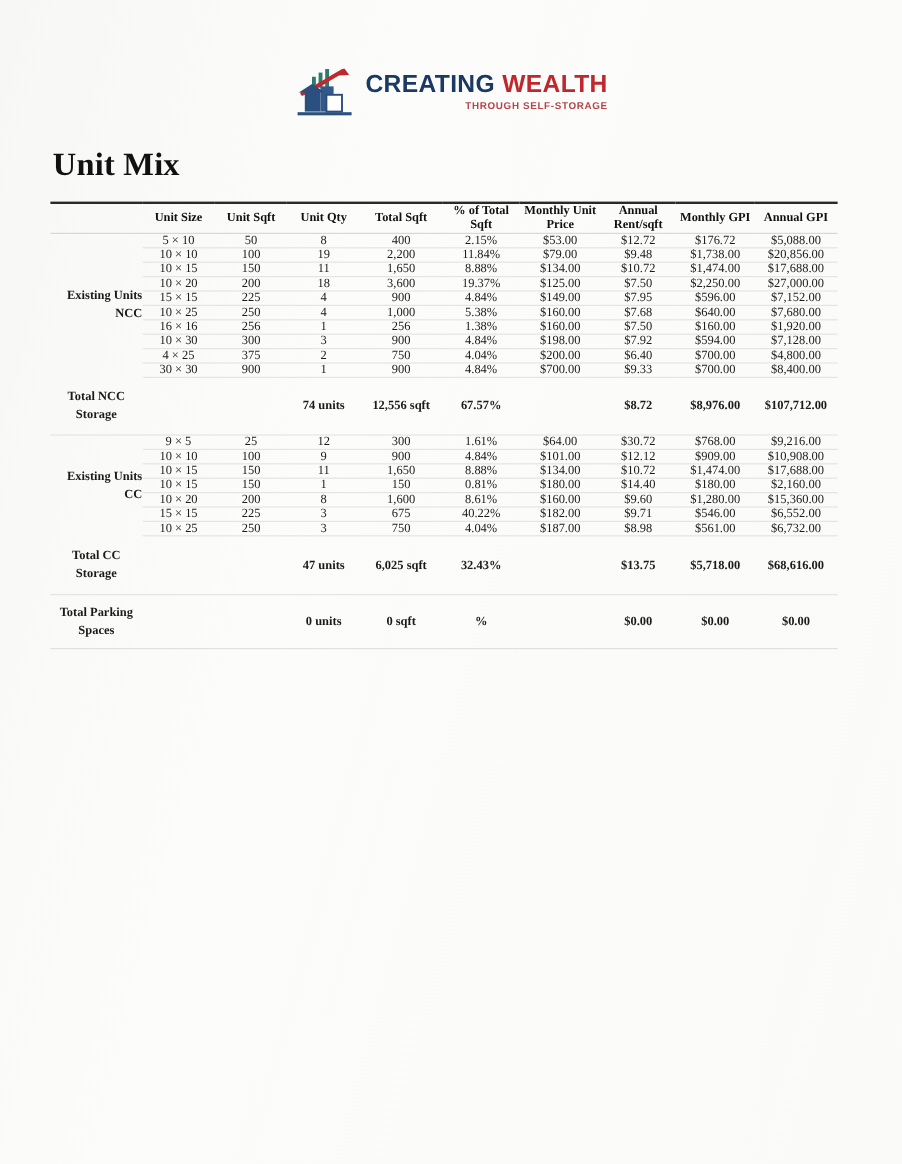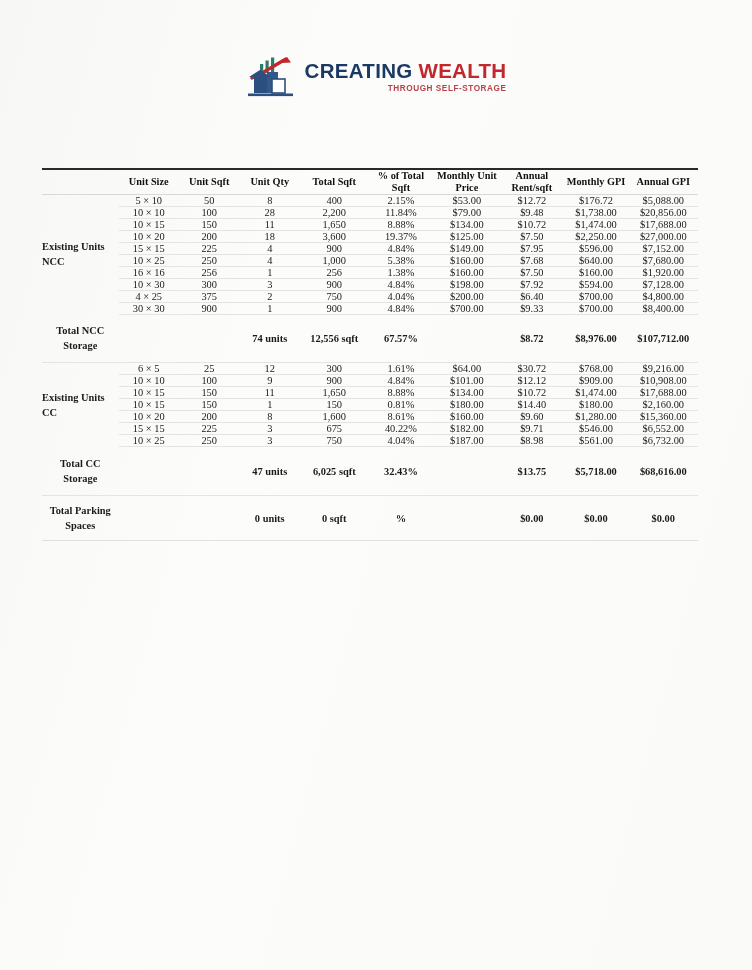--- a/index.html
+++ b/index.html
@@ -110,21 +110,21 @@
     font-size: 10.4px;
     padding-top: 9px;
     padding-bottom: 9px;
   }
   tbody tr.total.parking td {
     padding-top: 7px;
     padding-bottom: 7px;
   }
   td.grouplabel {
     font-weight: bold;
-    text-align: left;
+    text-align: right;
     padding-right: 9px;
     line-height: 1.45;
     border-bottom: none;
     font-size: 10.4px;
     white-space: pre-line;
   }
   td.rowlabel {
     font-weight: bold;
     text-align: center;
     padding-right: 9px;
@@ -173,20 +173,21 @@
       </svg>
       <div class="logo-text">
         <div class="logo-title">
           <span class="word-a">CREATING</span><span>&nbsp;</span><span class="word-b">WEALTH</span>
         </div>
         <div class="logo-sub">THROUGH SELF-STORAGE</div>
       </div>
     </div>
   </div>
 
+  <div class="doc-title">Unit Mix</div>
 
   <div class="table-wrap">
     <table class="unitmix">
       <colgroup>
         <col class="c-label">
           <col class="c-size">
           <col class="c-sqft">
           <col class="c-qty">
           <col class="c-total">
         <col class="c-pct">
@@ -218,21 +219,21 @@
             <td>400</td>
             <td>2.15%</td>
             <td>$53.00</td>
             <td>$12.72</td>
             <td>$176.72</td>
             <td>$5,088.00</td>
           </tr>
           <tr>
             <td>10 × 10</td>
             <td>100</td>
-            <td>28</td>
+            <td>19</td>
             <td>2,200</td>
             <td>11.84%</td>
             <td>$79.00</td>
             <td>$9.48</td>
             <td>$1,738.00</td>
             <td>$20,856.00</td>
           </tr>
           <tr>
             <td>10 × 15</td>
             <td>150</td>
@@ -328,21 +329,21 @@
             <td>74 units</td>
             <td>12,556 sqft</td>
             <td>67.57%</td>
             <td></td>
             <td>$8.72</td>
             <td>$8,976.00</td>
             <td>$107,712.00</td>
           </tr>
           <tr>
             <td class="grouplabel" rowspan="7">Existing Units CC</td>
-            <td>6 × 5</td>
+            <td>9 × 5</td>
             <td>25</td>
             <td>12</td>
             <td>300</td>
             <td>1.61%</td>
             <td>$64.00</td>
             <td>$30.72</td>
             <td>$768.00</td>
             <td>$9,216.00</td>
           </tr>
           <tr>

